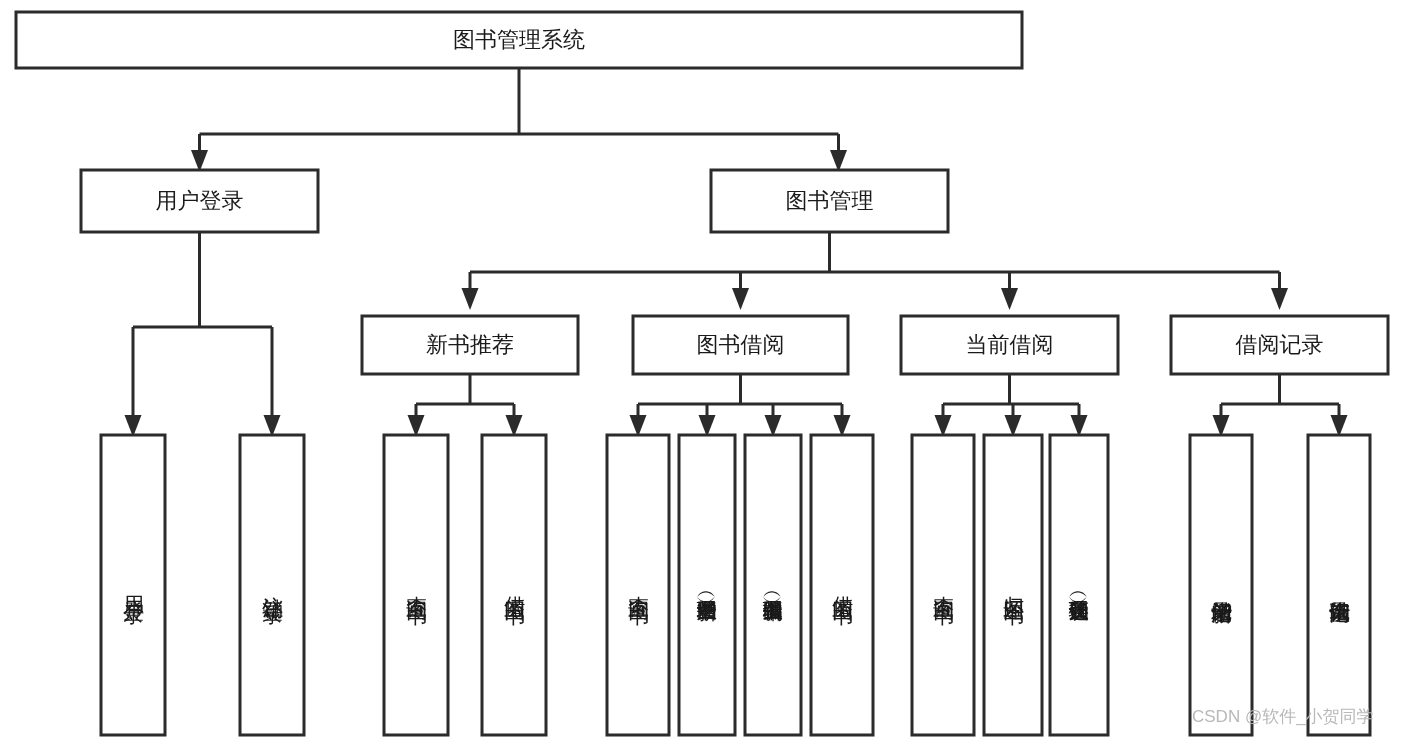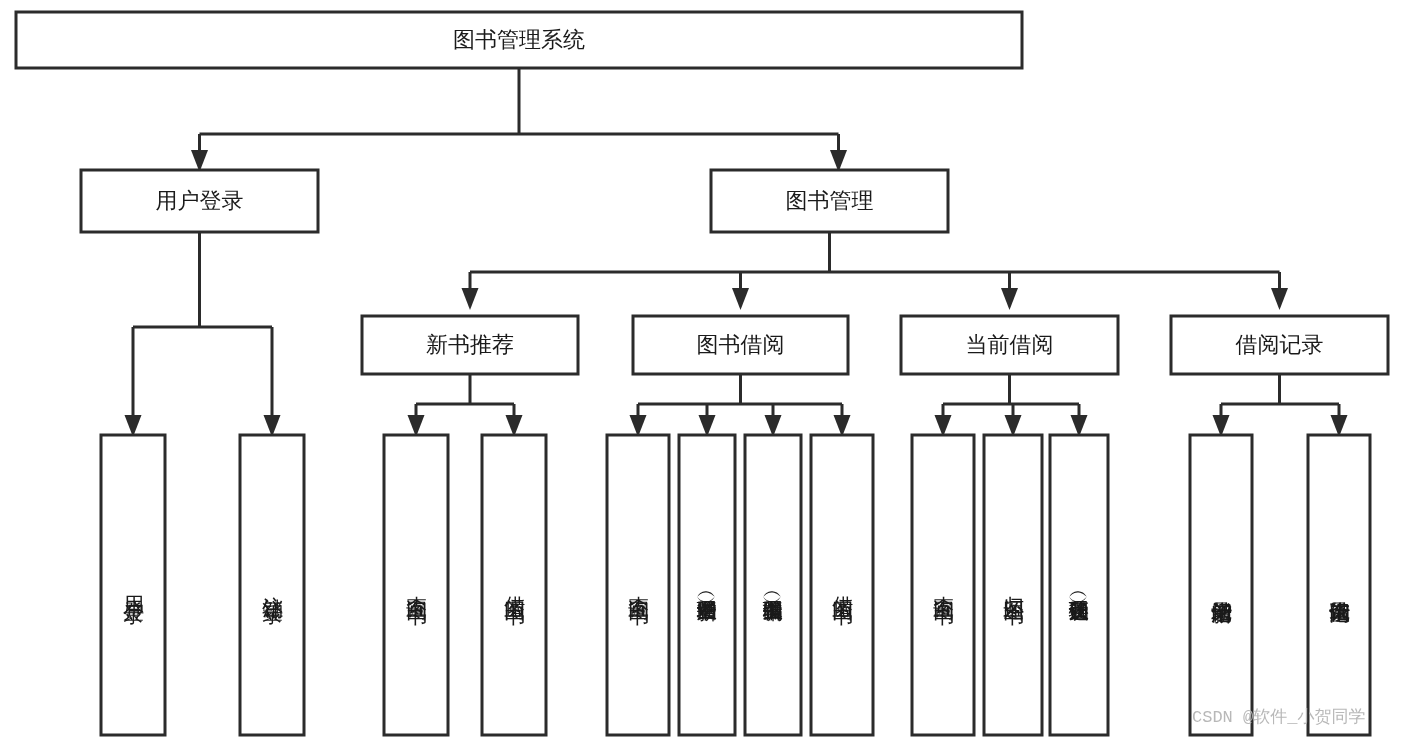--- a/index.html
+++ b/index.html
@@ -59,21 +59,21 @@
     letter-spacing: 3px;
     display: flex;
     align-items: center;
     justify-content: center;
     text-align: center;
     white-space: nowrap;
     pointer-events: none;
   }
   .watermark {
     position: absolute;
-    font-family: Liberation Mono, monospace;
+    font-family: Liberation Sans, sans-serif;
     font-size: 17px;
     color: #b8b8b8;
     white-space: nowrap;
   }
 </style>
 </head>
 <body>
 
 <div id="diagram-root">
 

